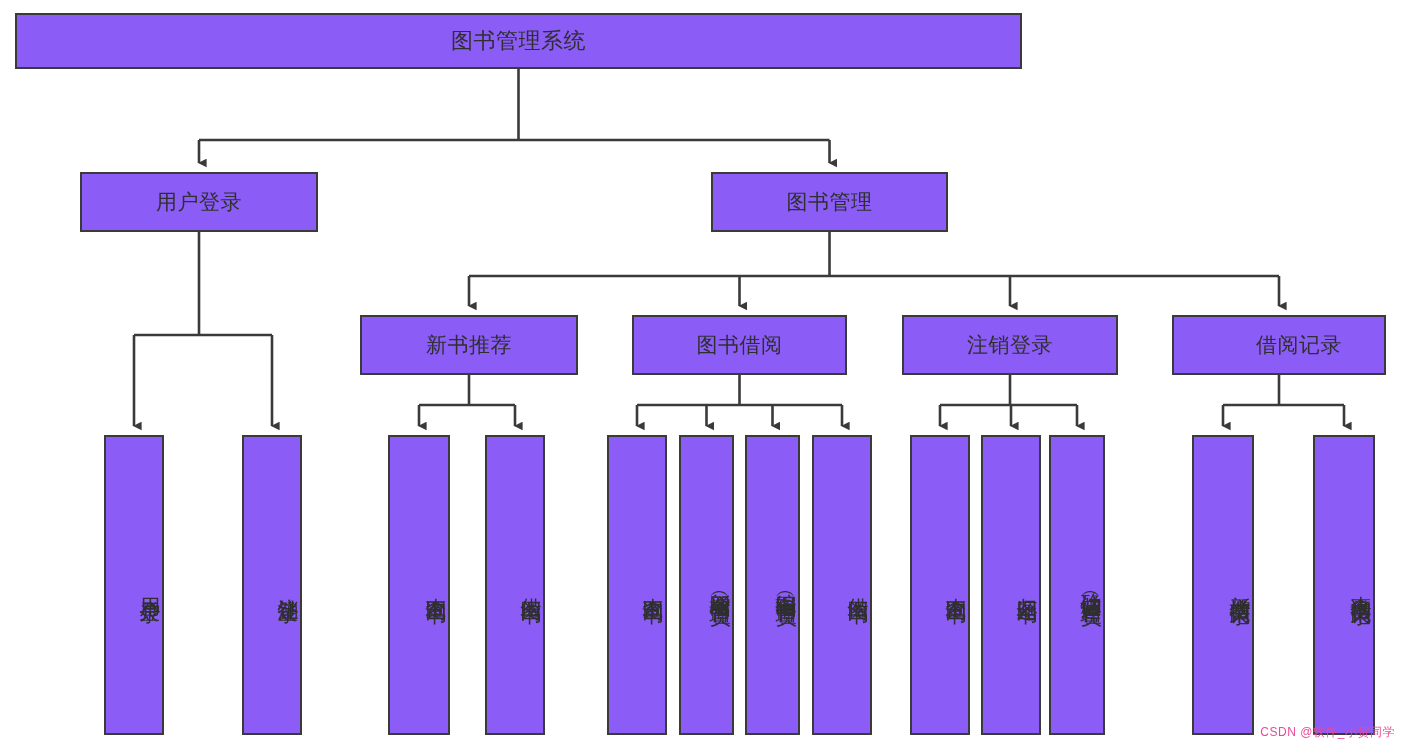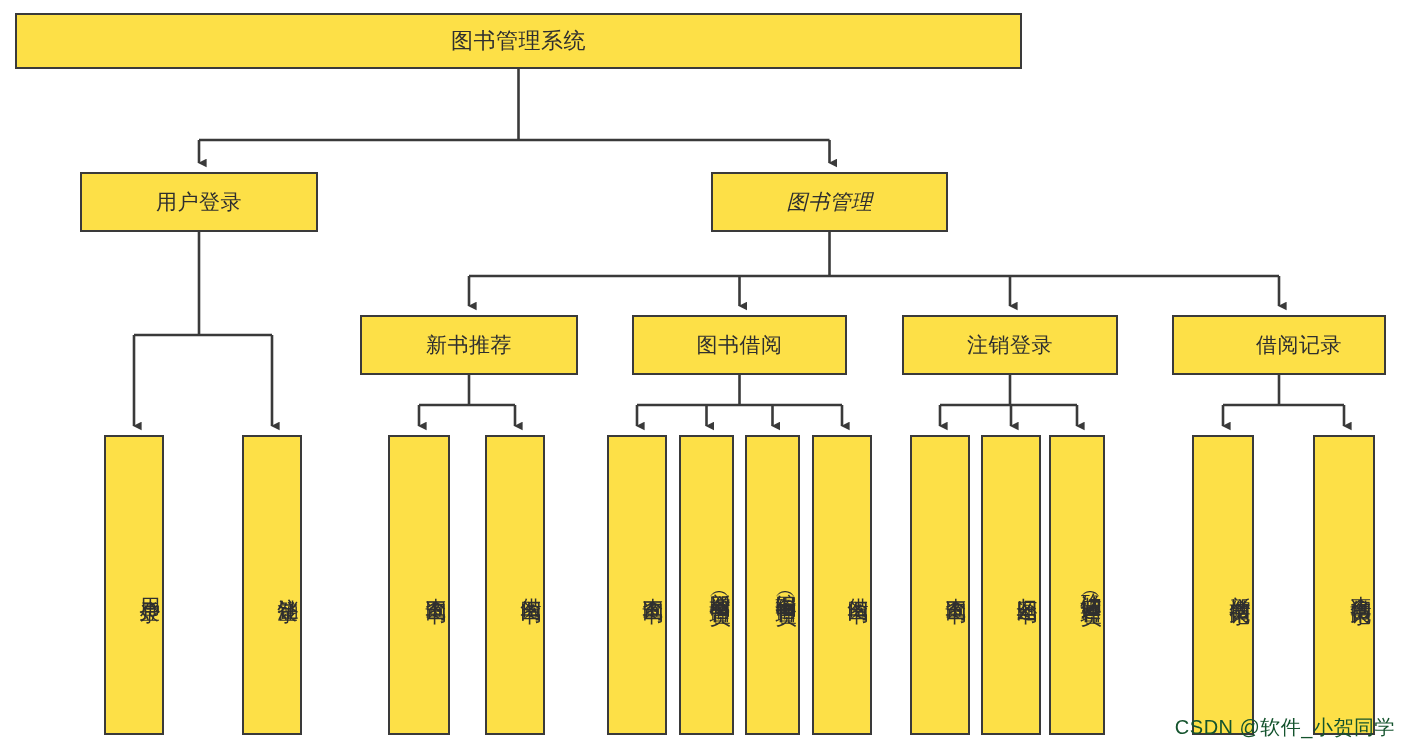--- a/index.html
+++ b/index.html
@@ -23,21 +23,21 @@
     left: 0;
     top: 0;
     width: 1405px;
     height: 747px;
     pointer-events: none;
   }
   .node {
     position: absolute;
     box-sizing: border-box;
     border: 2.5px solid #3a3a3a;
-    background: #fde047;
+    background: #8b5cf6;
     display: flex;
     align-items: center;
     justify-content: center;
     text-align: left;
     color: #2f2f2f;
     line-height: 1.28;
     letter-spacing: 0.5px;
     z-index: 2;
   }
   .node.horiz {
@@ -53,22 +53,22 @@
     line-height: 1.1;
     letter-spacing: 2px;
     padding: 10px 0;
     align-items: flex-start;
     justify-content: center;
   }
   .watermark {
     position: absolute;
     right: 10px;
     bottom: 6px;
-    font-size: 20px;
-    color: #14532d;
+    font-size: 12px;
+    color: #ec4899;
     letter-spacing: 0.5px;
     z-index: 5;
     white-space: nowrap;
     text-align: center;
   }
 </style>
 </head>
 <body>
 
 <div id="canvas">
@@ -117,21 +117,21 @@
   </svg>
 
   <div class="watermark">CSDN @软件_小贺同学</div>
 
 <div class="node horiz root" style="left: 15px; top: 13px; width: 1007px; height: 56px;">
       <span>图书管理系统</span>
     </div>
     <div class="node horiz" style="left: 80px; top: 172px; width: 238px; height: 60px;">
       <span>用户登录</span>
     </div>
-    <div class="node horiz" style="left: 711px; top: 172px; width: 237px; height: 60px; font-style: italic;">
+    <div class="node horiz" style="left: 711px; top: 172px; width: 237px; height: 60px;">
       <span>图书管理</span>
     </div>
     <div class="node horiz" style="left: 632px; top: 315px; width: 215px; height: 60px;">
       <span>图书借阅</span>
     </div>
     <div class="node horiz" style="left: 360px; top: 315px; width: 218px; height: 60px;">
       <span>新书推荐</span>
     </div>
     <div class="node horiz" style="left: 902px; top: 315px; width: 216px; height: 60px;">
       <span>注销登录</span>

